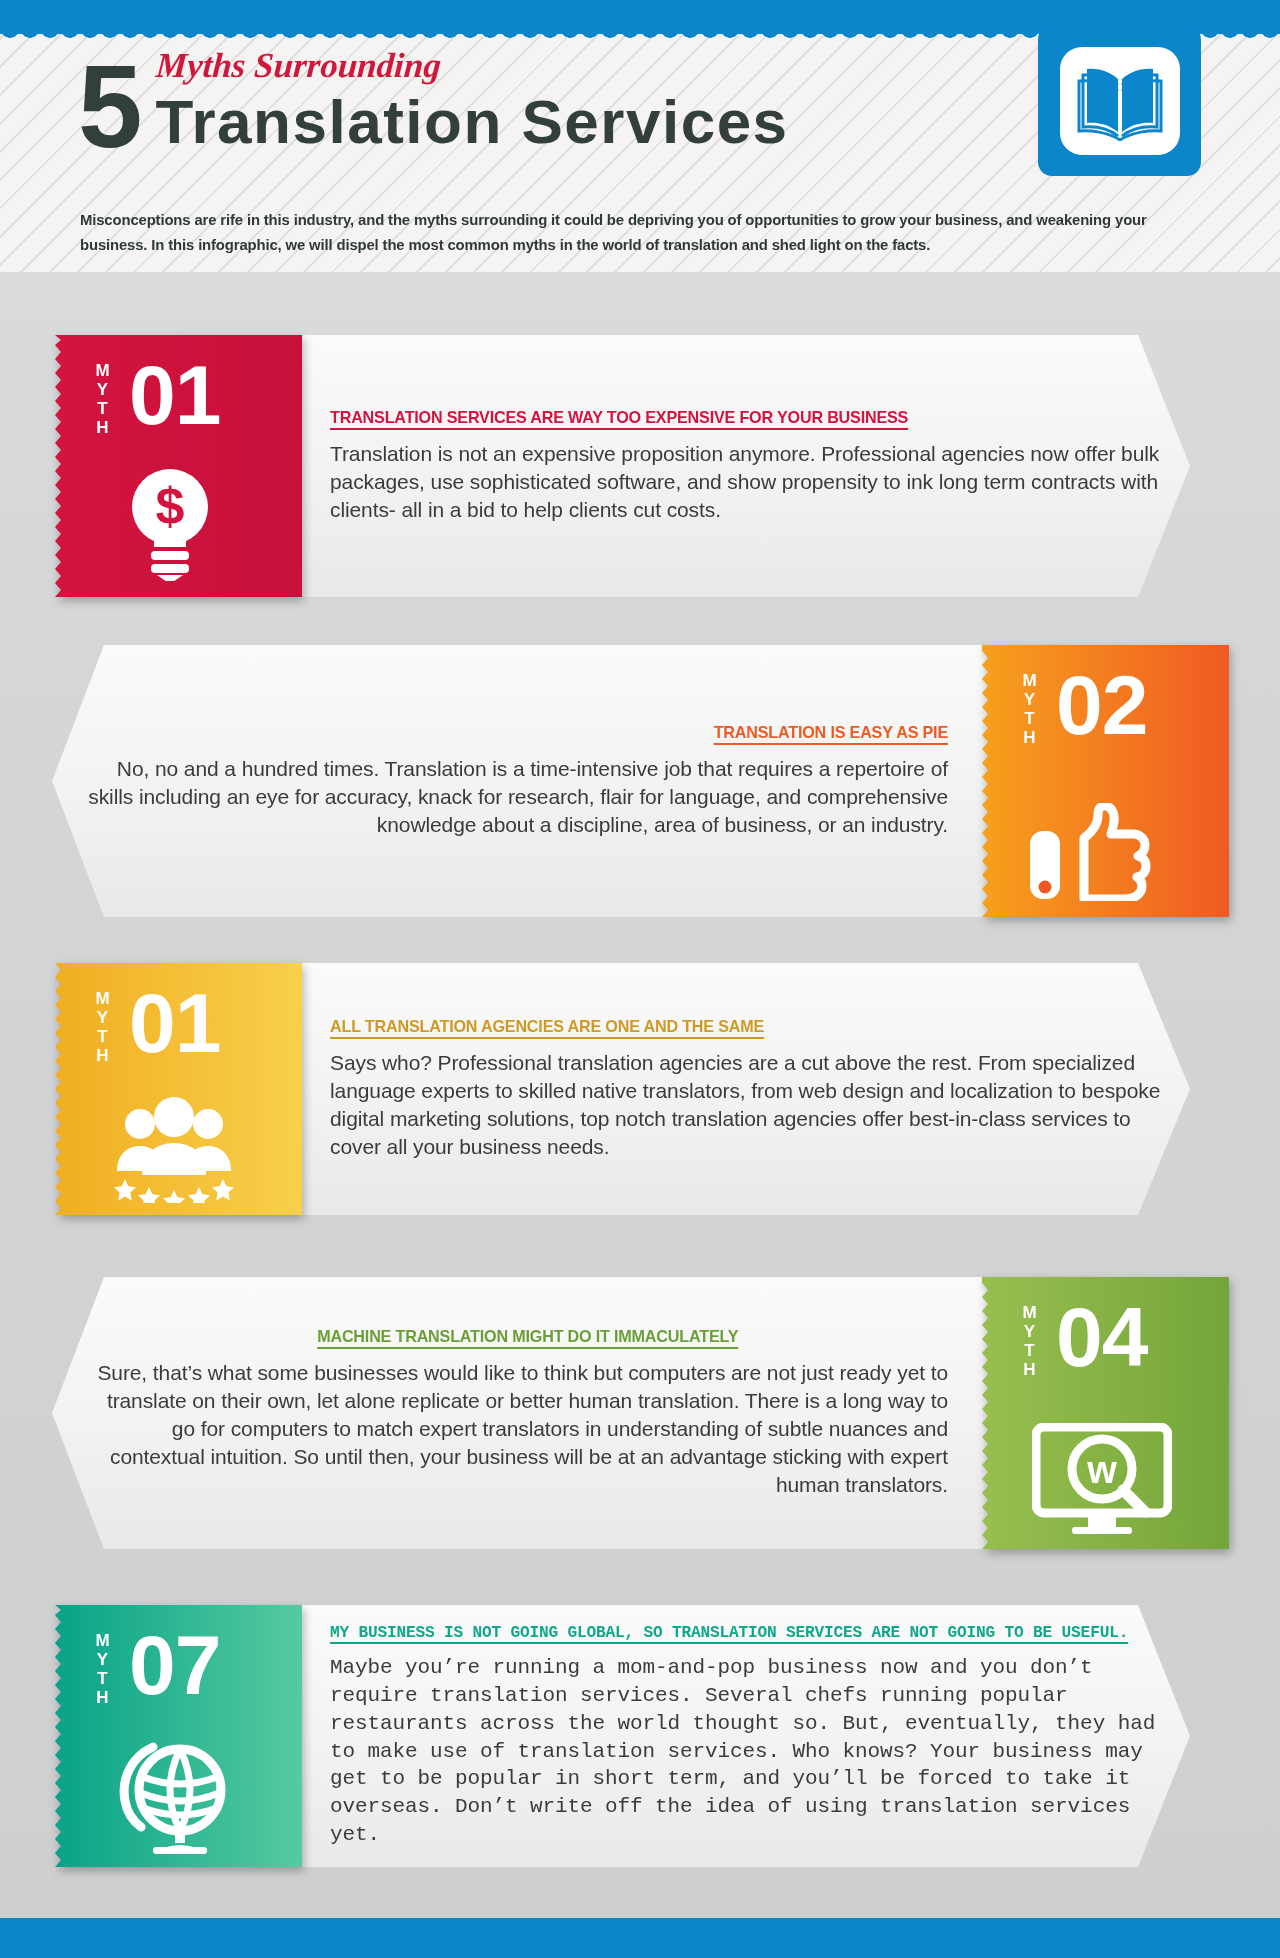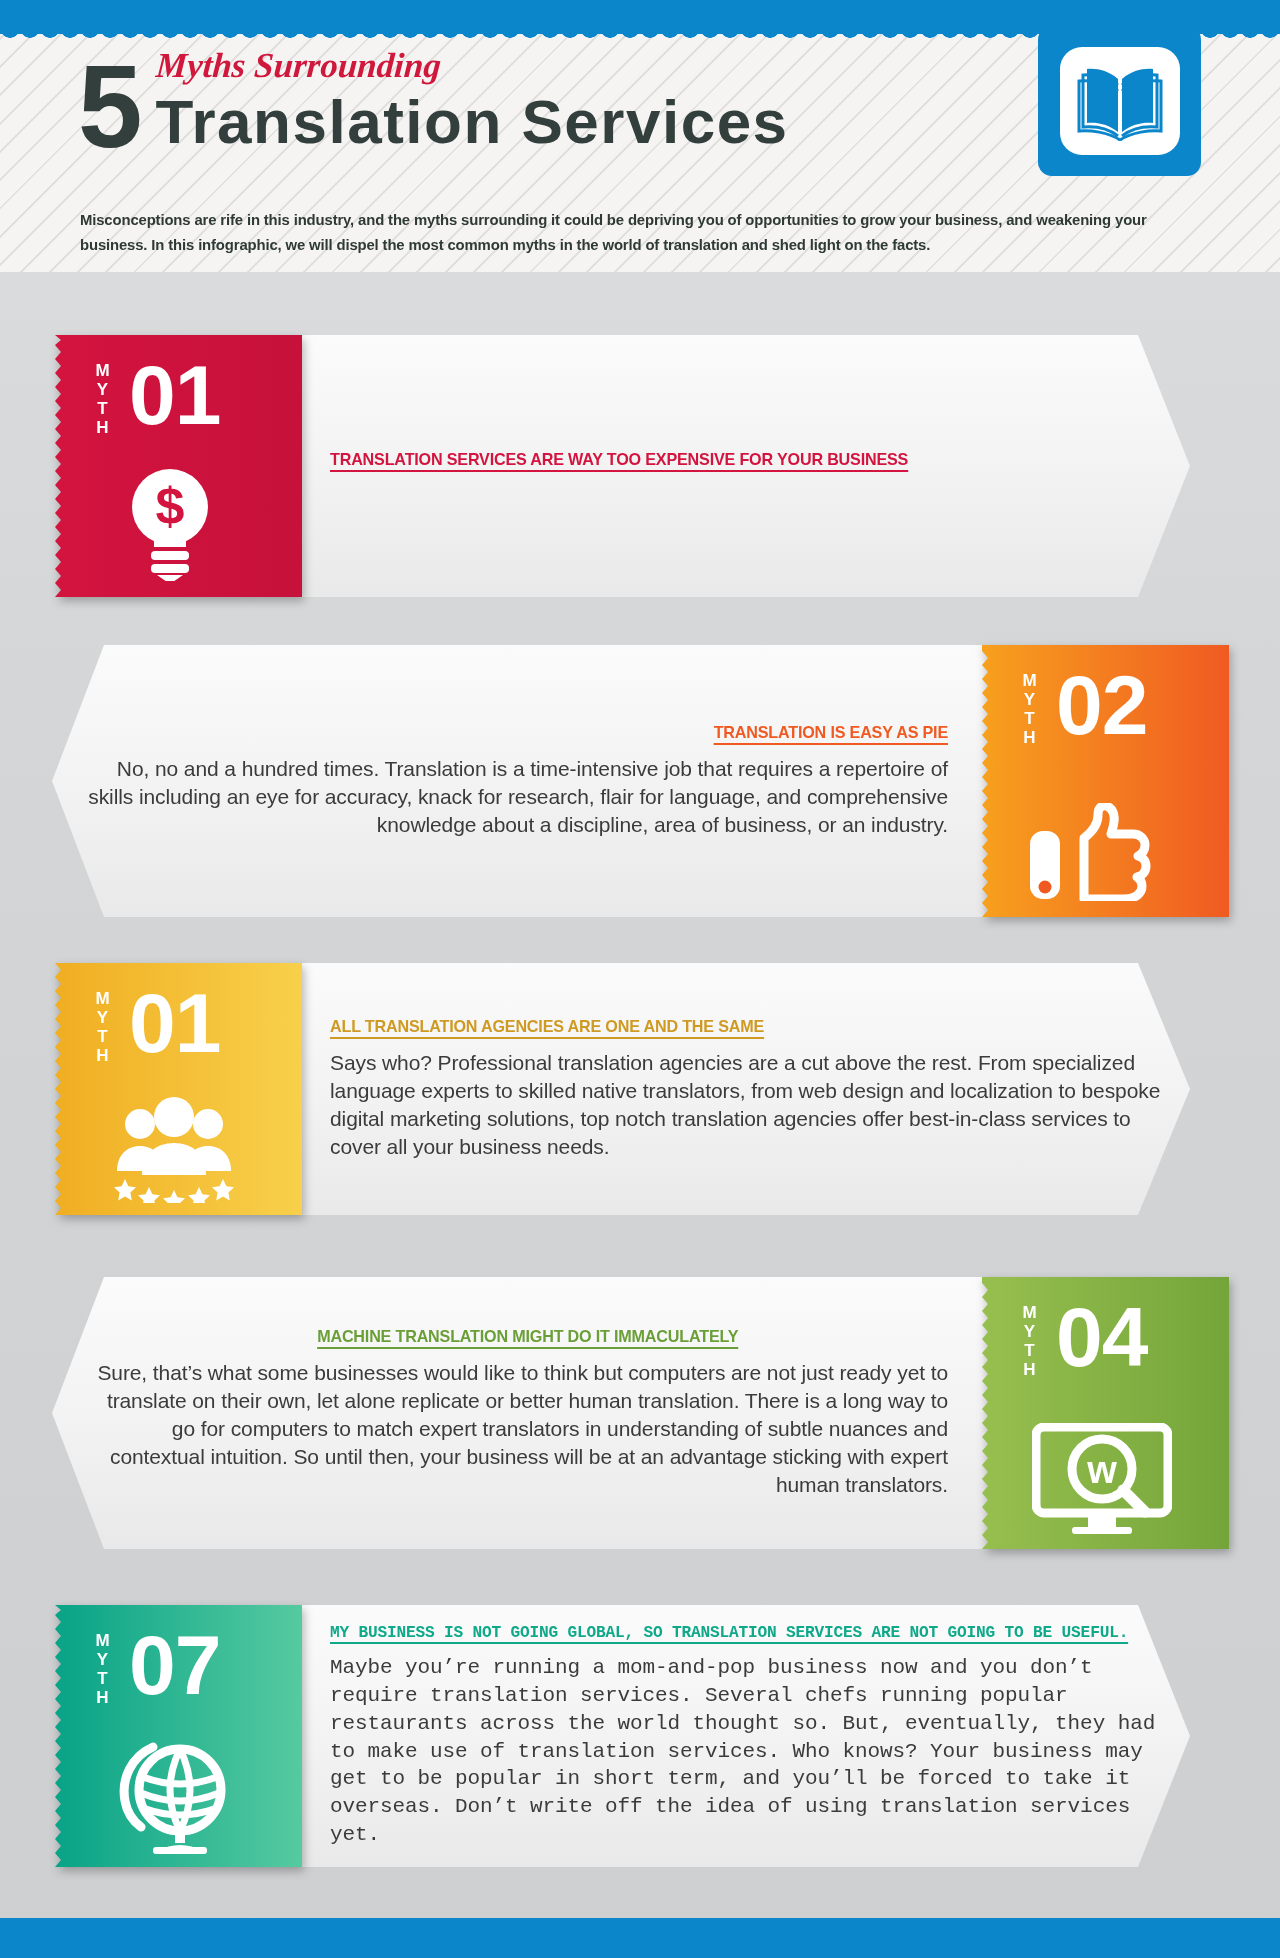--- a/index.html
+++ b/index.html
@@ -304,20 +304,21 @@
           <path d="M27 72 h32 v10 h-32 z" fill="#ffffff"></path>
           <rect x="24" y="86" width="38" height="9" rx="4" fill="#ffffff"></rect>
           <rect x="24" y="99" width="38" height="9" rx="4" fill="#ffffff"></rect>
           <path d="M30 110 h26 l-13 9 z" fill="#ffffff"></path>
           <text x="43" y="59" font-family="Liberation Sans, sans-serif" font-size="52" font-weight="bold" fill="#d3143f" text-anchor="middle">$</text>
         </svg>
       </div>
     </div>
     <div class="content align-left" style="left:330px;width:848px;">
       <div class="myth-title" style="color:#d3143f;text-decoration-color:#d3143f;">TRANSLATION SERVICES ARE WAY TOO EXPENSIVE FOR YOUR BUSINESS</div>
+      <div class="myth-body">Translation is not an expensive proposition anymore. Professional agencies now offer bulk packages, use sophisticated software, and show propensity to ink long term contracts with clients- all in a bid to help clients cut costs.</div>
     </div>
   </div>
 
   <div class="myth" style="top:645px;height:272px;">
     <div class="panel left-arrow" style="left:52px;width:950px;"></div>
     <div class="badge" style="left:982px;">
       <svg class="badge-face" viewBox="0 0 247 272" preserveAspectRatio="none" aria-hidden="true">
         <defs>
           <linearGradient id="g2" x1="0" y1="0" x2="1" y2="0">
             <stop offset="0%" stop-color="#f05a22"></stop>

